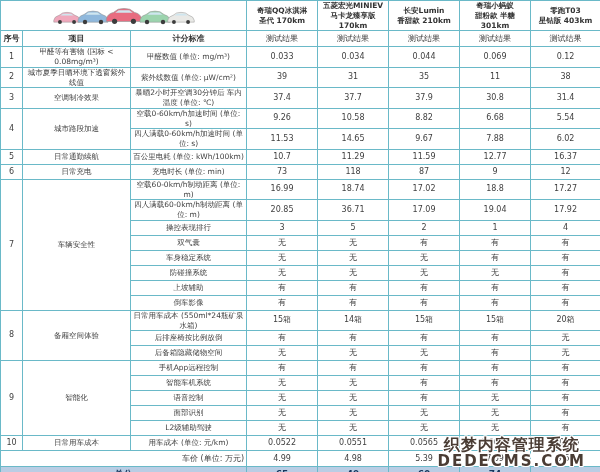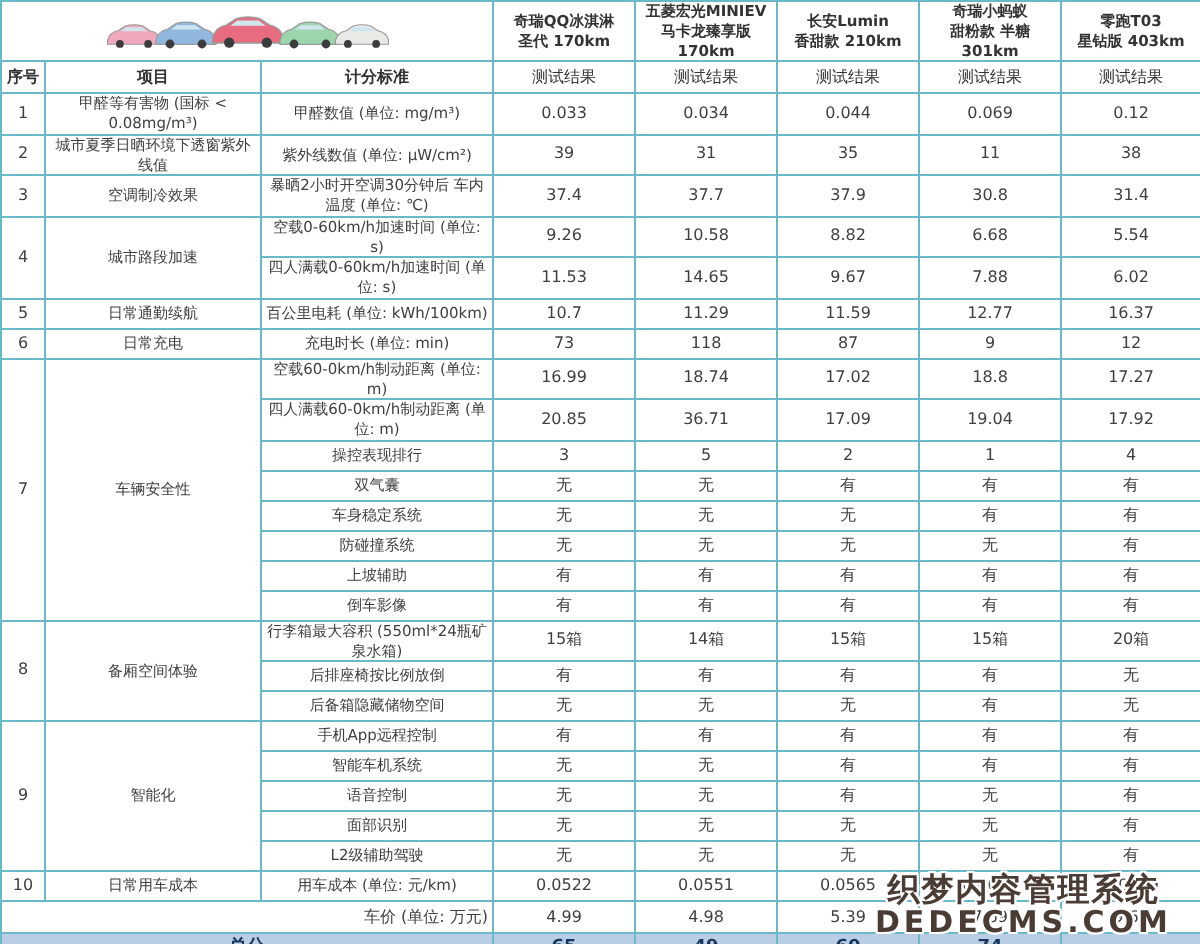--- a/index.html
+++ b/index.html
@@ -243,21 +243,21 @@
           <td class="std">倒车影像</td>
           <td class="val">有</td>
           <td class="val">有</td>
           <td class="val">有</td>
           <td class="val">有</td>
           <td class="val">有</td>
         </tr>
         <tr>
           <td class="rowno" rowspan="3">8</td>
           <td class="item" rowspan="3">备厢空间体验</td>
-          <td class="std">行李箱最大容积 (550ml*24瓶矿泉水箱)</td>
+          <td class="std">日常用车成本 (550ml*24瓶矿泉水箱)</td>
           <td class="val">15箱</td>
           <td class="val">14箱</td>
           <td class="val">15箱</td>
           <td class="val">15箱</td>
           <td class="val">20箱</td>
         </tr>
         <tr>
           <td class="std">后排座椅按比例放倒</td>
           <td class="val">有</td>
           <td class="val">有</td>

